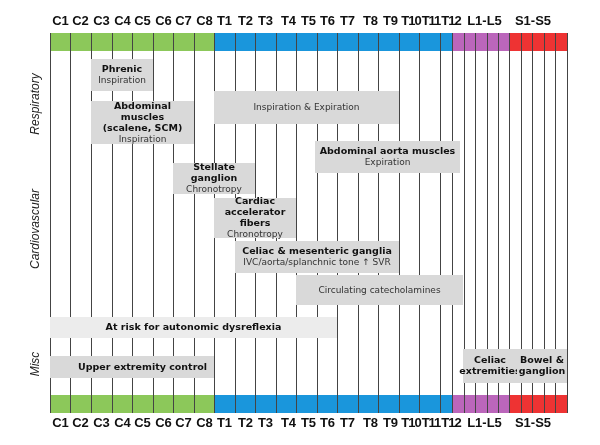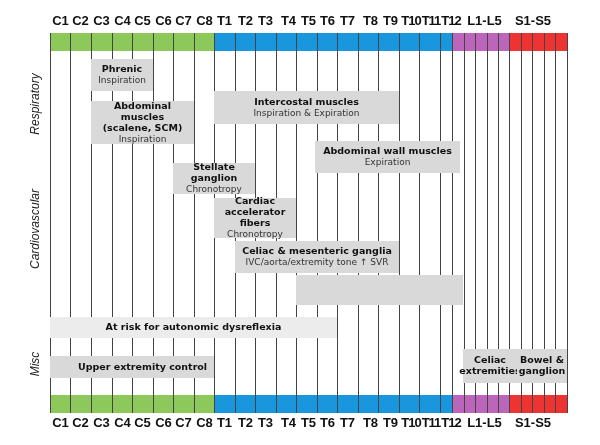--- a/index.html
+++ b/index.html
@@ -98,46 +98,46 @@
   <span class="sub">Inspiration</span>
 </div>
 
 <div class="box" style="left:91px;top:101px;width:103px;height:43px;">
   <span class="title">Abdominal muscles</span>
   <span class="title">(scalene, SCM)</span>
   <span class="sub">Inspiration</span>
 </div>
 
 <div class="box" style="left:214px;top:91px;width:185px;height:33px;">
-  <span class="title">Intercostal muscles</span>
   <span class="sub">Inspiration &amp; Expiration</span>
 </div>
 
 <div class="box" style="left:315px;top:141px;width:145px;height:32px;">
-  <span class="title">Abdominal wall muscles</span>
+  <span class="title">Abdominal aorta muscles</span>
   <span class="sub">Expiration</span>
 </div>
 
 <div class="box" style="left:173px;top:163px;width:82px;height:31px;">
   <span class="title">Stellate ganglion</span>
   <span class="sub">Chronotropy</span>
 </div>
 
 <div class="box" style="left:214px;top:198px;width:82px;height:40px;">
   <span class="title">Cardiac</span>
   <span class="title">accelerator fibers</span>
   <span class="sub">Chronotropy</span>
 </div>
 
 <div class="box" style="left:235px;top:241px;width:164px;height:32px;">
   <span class="title">Celiac &amp; mesenteric ganglia</span>
-  <span class="sub">IVC/aorta/extremity tone ↑ SVR</span>
+  <span class="sub">IVC/aorta/splanchnic tone ↑ SVR</span>
 </div>
 
 <div class="box" style="left:296px;top:275px;width:167px;height:30px;">
+  <span class="sub">Circulating catecholamines</span>
 </div>
 
 <div class="box light" style="left:50px;top:317px;width:287px;height:21px;">
   <span class="title">At risk for autonomic dysreflexia</span>
 </div>
 
 <div class="box" style="left:50px;top:356px;width:164px;height:22px;align-items:flex-start;padding-left:28px;">
   <span class="title">Upper extremity control</span>
 </div>
 

